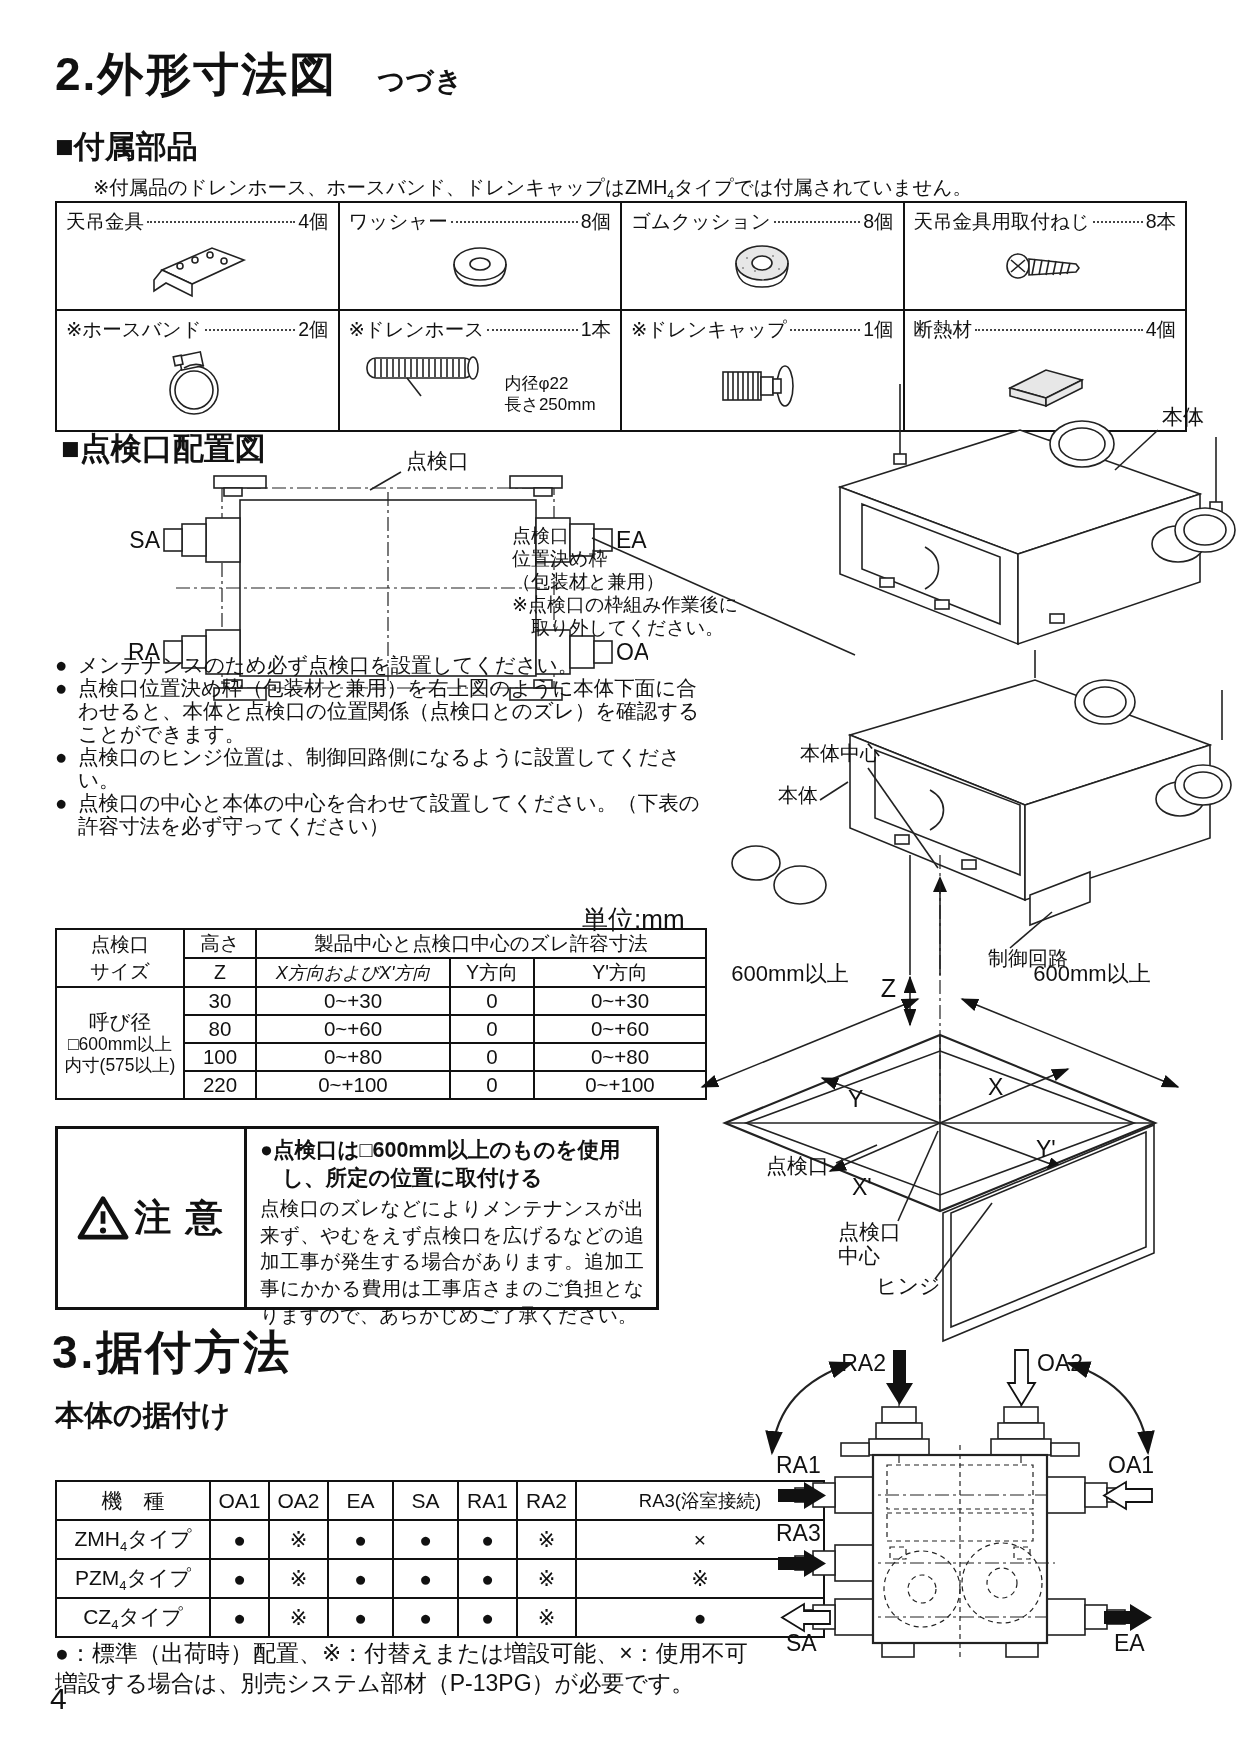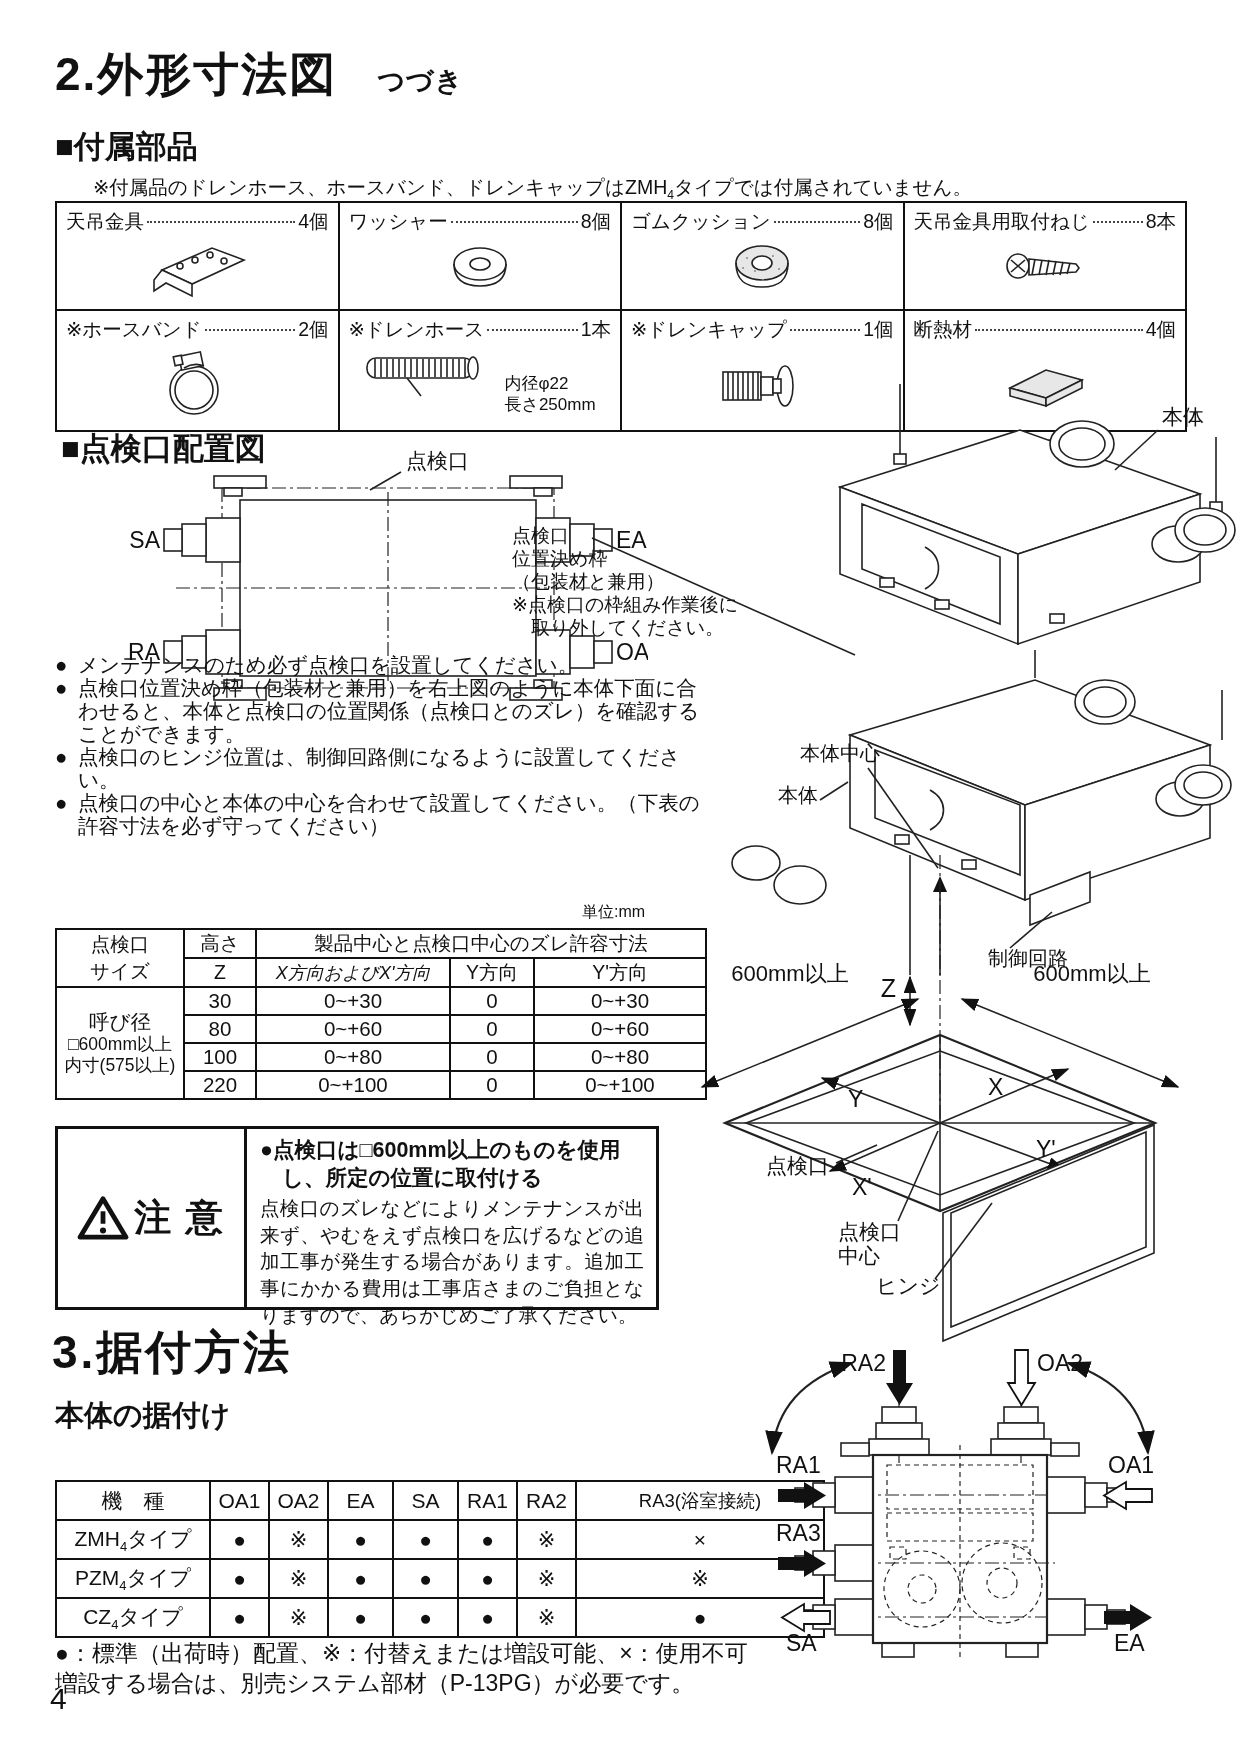--- a/index.html
+++ b/index.html
@@ -31,21 +31,21 @@
   .tol td{border:2px solid #111;padding:0 4px;}
   .tol .hr{height:27px;}
   .tol .br{height:28px;font-size:20.5px;}
   .sizecol{width:118px;}
   .zcol{width:62px;margin-top:13px;}
   .xcol{width:184px;font-style:italic;}
   .ycol{width:74px;}
   .ypcol{width:162px;}
   .rowlabel div{line-height:1.2;}
   .rowlabel .s{font-size:17.5px;}
-  .unitnote{font-size:16px;}
+  .unitnote{font-size:26px;}
   
   .caution{display:flex;border:3px solid #111;width:604px;height:184px;box-sizing:border-box;}
   .c-left{width:186px;flex:none;border-right:3px solid #111;display:flex;align-items:center;justify-content:center;gap:5px;}
   .c-label{font-size:37px;font-weight:900;letter-spacing:2px;}
   .c-right{flex:1;padding:8px 12px 6px 13px;}
   .c-title{font-size:21.5px;font-weight:800;line-height:1.3;padding-left:22px;text-indent:-22px;}
   .c-body{font-size:19.5px;line-height:1.37;margin-top:2px;text-align:justify;}
   
   .h1b{font-size:46px;font-weight:900;letter-spacing:3px;}
   .h2b{font-size:29px;font-weight:800;}

